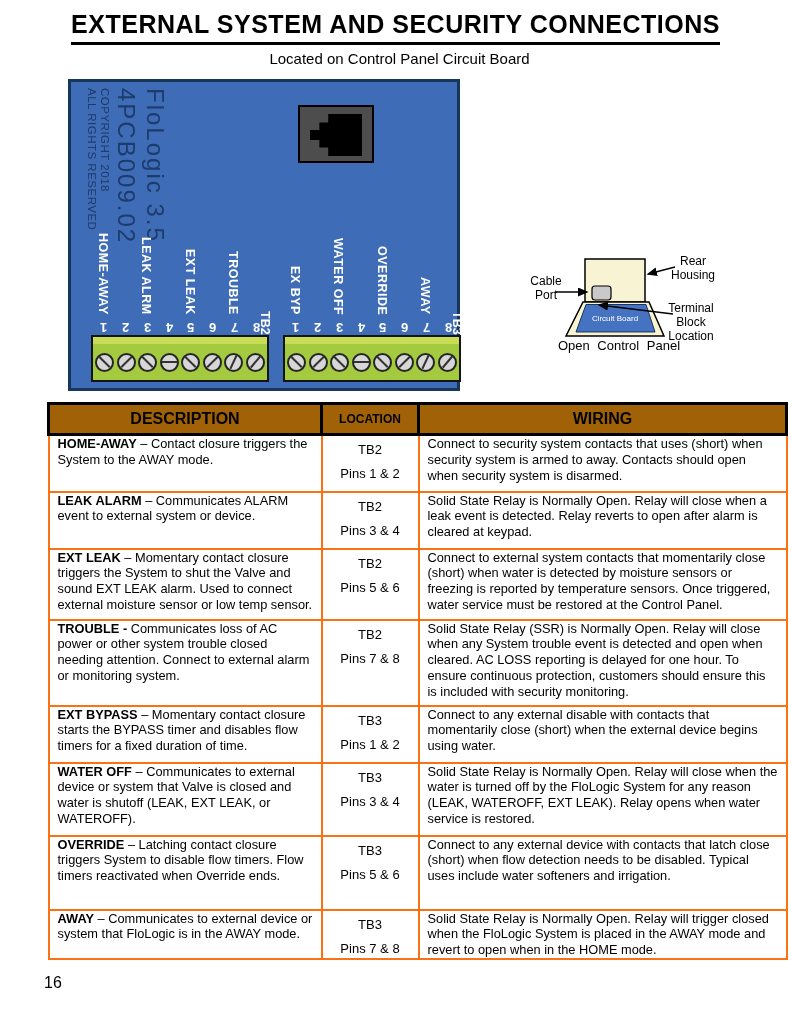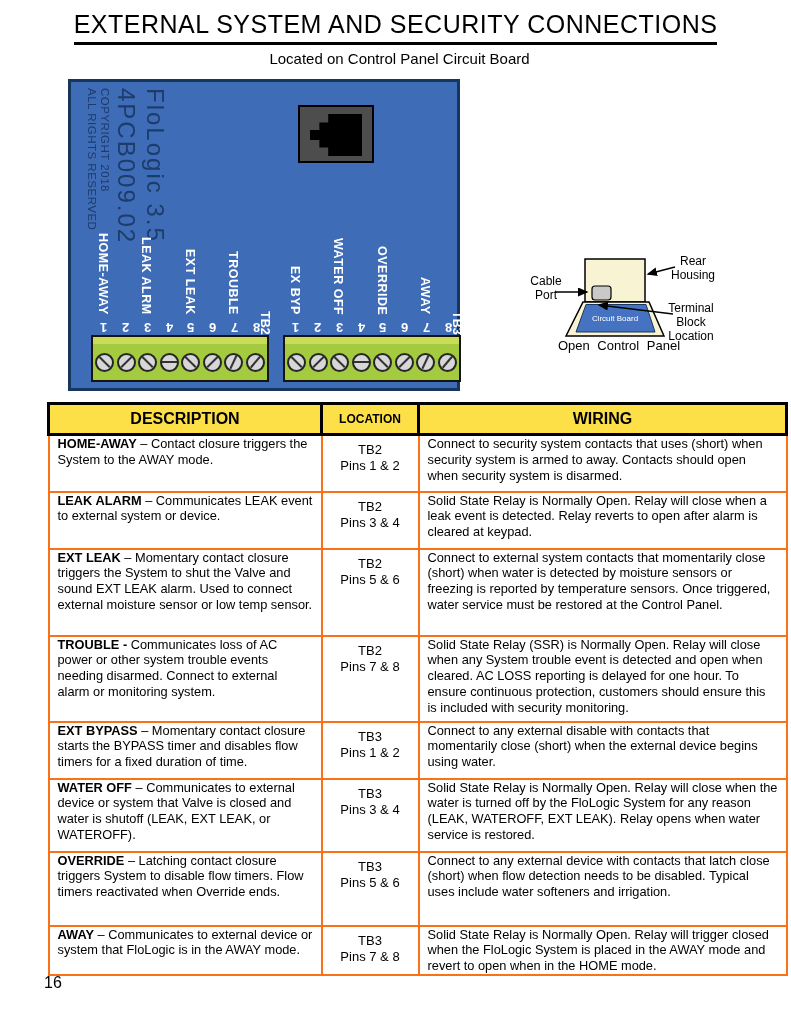--- a/index.html
+++ b/index.html
@@ -1,21 +1,21 @@
 <!DOCTYPE html>
 <html><head>
 <meta charset="utf-8">
 <style>
   html,body{margin:0;padding:0;background:#fff;}
   #page{position:relative;width:791px;height:1024px;background:#fff;overflow:hidden;
         font-family:"Liberation Sans",sans-serif;color:#000;}
 
   
   .hdr{position:absolute;top:10px;left:0;width:100%;text-align:center;}
-  .title{display:inline-block;font-size:25px;font-weight:normal;letter-spacing:.5px;
+  .title{display:inline-block;font-size:25px;font-weight:bold;letter-spacing:.5px;
          border-bottom:3px solid #000;padding-bottom:3px;}
   .subtitle{margin-top:5px;font-size:15px;padding-left:8px;}
 
   
   .board{position:absolute;left:68px;top:79px;width:392px;height:312px;
          background:#3F6CB7;border:3px solid #16365C;box-sizing:border-box;}
   .silk{position:absolute;left:14px;top:6px;writing-mode:vertical-rl;color:#1D3B6B;line-height:1.05;}
   .silk-big{display:block;font-size:24px;letter-spacing:2px;margin:0 3px;}
   .silk-small{display:block;font-size:11.5px;letter-spacing:.5px;margin:0 1px;}
 
@@ -47,25 +47,25 @@
   .tb-name{position:absolute;bottom:53px;writing-mode:vertical-rl;color:#fff;font-weight:bold;
            font-size:12.5px;white-space:nowrap;}
 
   
   .mini{position:absolute;left:505px;top:245px;width:286px;height:118px;}
   .mini text{font-family:"Liberation Sans",sans-serif;}
 
   
   .conn{position:absolute;left:47px;top:402px;width:741px;border-collapse:collapse;
         table-layout:fixed;}
-  .conn th{border:3px solid #000;padding:4px 4px;background:#fde047;}
+  .conn th{border:3px solid #000;padding:4px 4px;background:#a16207;}
   .conn td{border:2px solid #f97316;padding:0 8px;vertical-align:top;font-size:12.8px;line-height:1.25;}
   .th-big{font-size:16px;} .th-small{font-size:12px;}
   td.loc{text-align:center;padding-top:6px;font-size:13px;}
-  td.loc .pins{}
+  td.loc .pins{margin-top:8px;}
   .term{font-weight:bold;}
 
   .pagenum{position:absolute;left:44px;top:974px;font-size:16px;}
 </style>
 </head>
 <body>
 
 <div id="page">
 
   <div class="hdr">
@@ -179,37 +179,37 @@
     </tr>
     <tr style="height:57px">
       <td><span class="term">HOME-AWAY</span> <span>– Contact closure triggers the System to the AWAY mode.</span></td>
       <td class="loc">
             <div>TB2</div>
             <div class="pins">Pins 1 &amp; 2</div>
           </td>
       <td>Connect to security system contacts that uses (short) when security system is armed to away.  Contacts should open when security system is disarmed.</td>
     </tr>
     <tr style="height:57px">
-      <td><span class="term">LEAK ALARM</span> <span>– Communicates LEAK event to external system or device.</span></td>
+      <td><span class="term">LEAK ALARM</span> <span>– Communicates ALARM event to external system or device.</span></td>
       <td class="loc">
             <div>TB2</div>
             <div class="pins">Pins 3 &amp; 4</div>
           </td>
       <td>Solid State Relay is Normally Open. Relay will close when a leak event is detected. Relay reverts to open after alarm is cleared at keypad.</td>
     </tr>
-    <tr style="height:87px">
+    <tr style="height:71px">
       <td><span class="term">EXT LEAK</span> <span>– Momentary contact closure triggers the System to shut the Valve and sound EXT LEAK alarm. Used to connect external moisture sensor or low temp sensor.</span></td>
       <td class="loc">
             <div>TB2</div>
             <div class="pins">Pins 5 &amp; 6</div>
           </td>
       <td>Connect to external system contacts that momentarily close (short) when water is detected by moisture sensors or freezing is reported by temperature sensors. Once triggered, water service must be restored at the Control Panel.</td>
     </tr>
     <tr style="height:86px">
-      <td><span class="term">TROUBLE -</span> <span>Communicates loss of AC power or other system trouble events needing disarmed. Connect to external alarm or monitoring system.</span></td>
+      <td><span class="term">TROUBLE -</span> <span>Communicates loss of AC power or other system trouble closed needing attention. Connect to external alarm or monitoring system.</span></td>
       <td class="loc">
             <div>TB2</div>
             <div class="pins">Pins 7 &amp; 8</div>
           </td>
       <td>Solid State Relay (SSR) is Normally Open. Relay will close  when any System trouble event is detected and open when cleared. AC LOSS reporting is delayed for one hour.  To ensure continuous protection, customers should ensure this is included with security monitoring.</td>
     </tr>
     <tr style="height:57px">
       <td><span class="term">EXT BYPASS</span> <span>– Momentary contact closure starts the BYPASS timer and disables flow timers for a fixed duration of time.</span></td>
       <td class="loc">
             <div>TB3</div>

